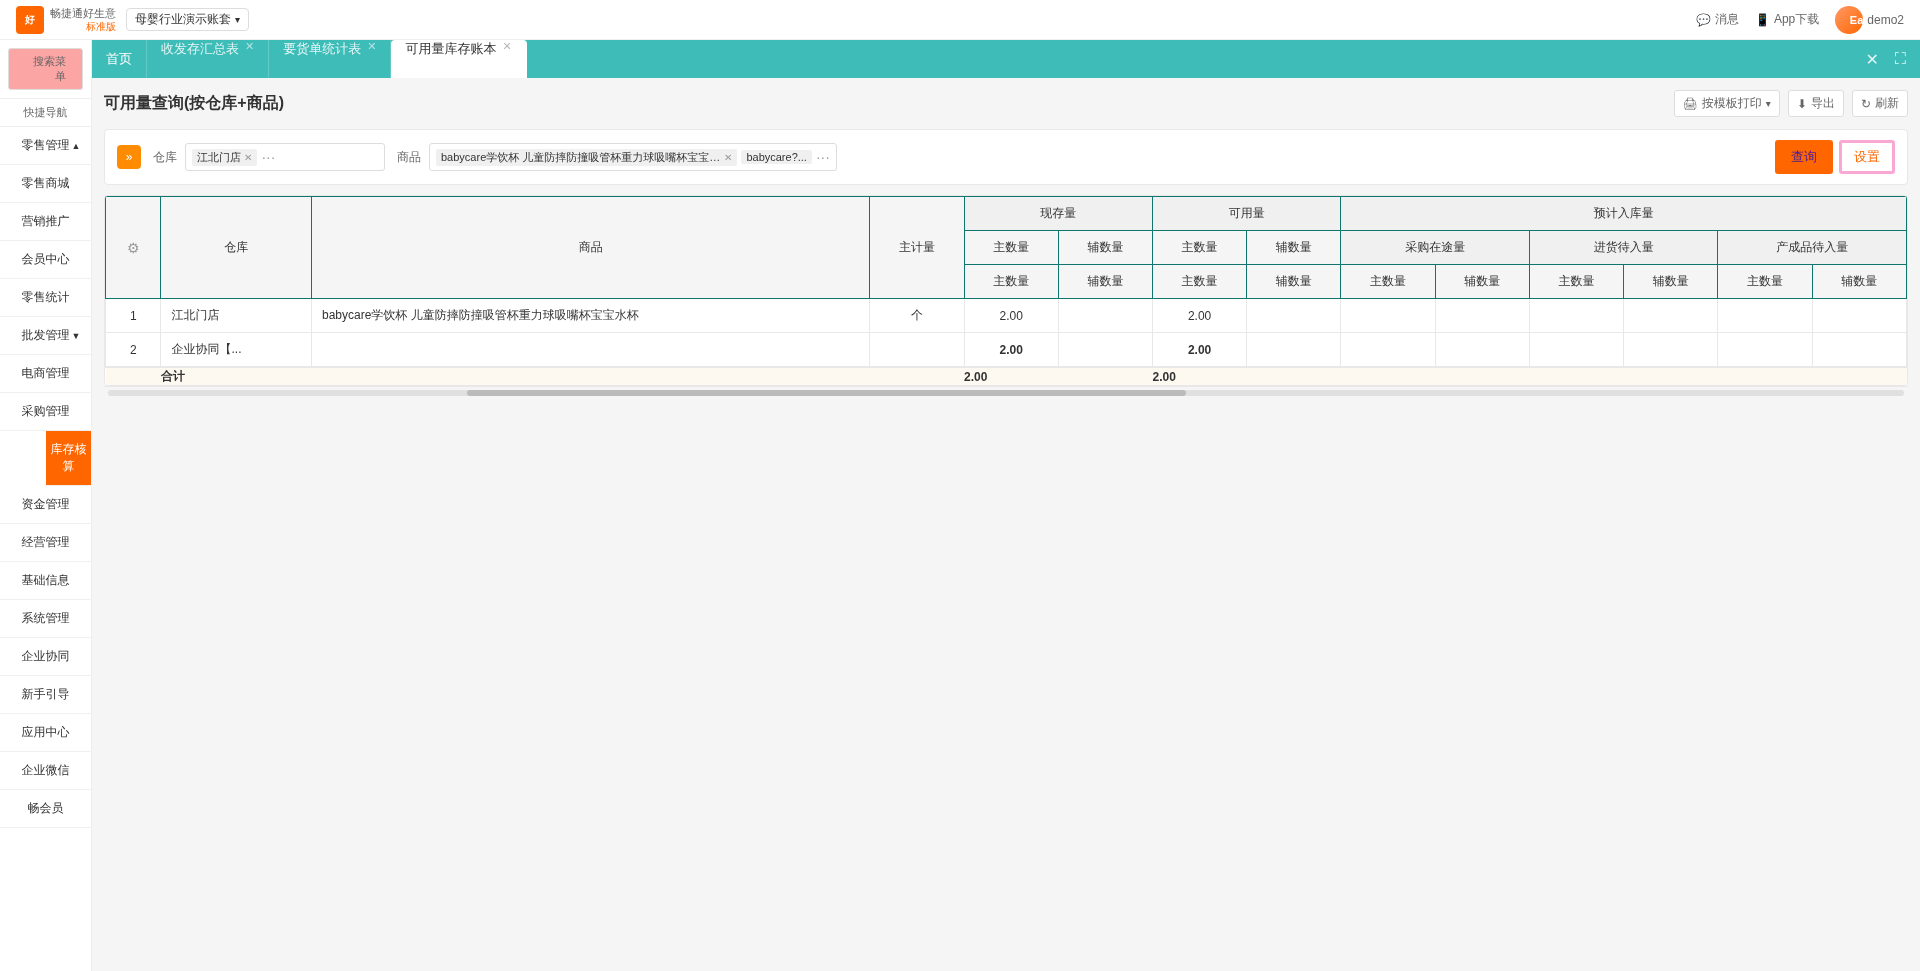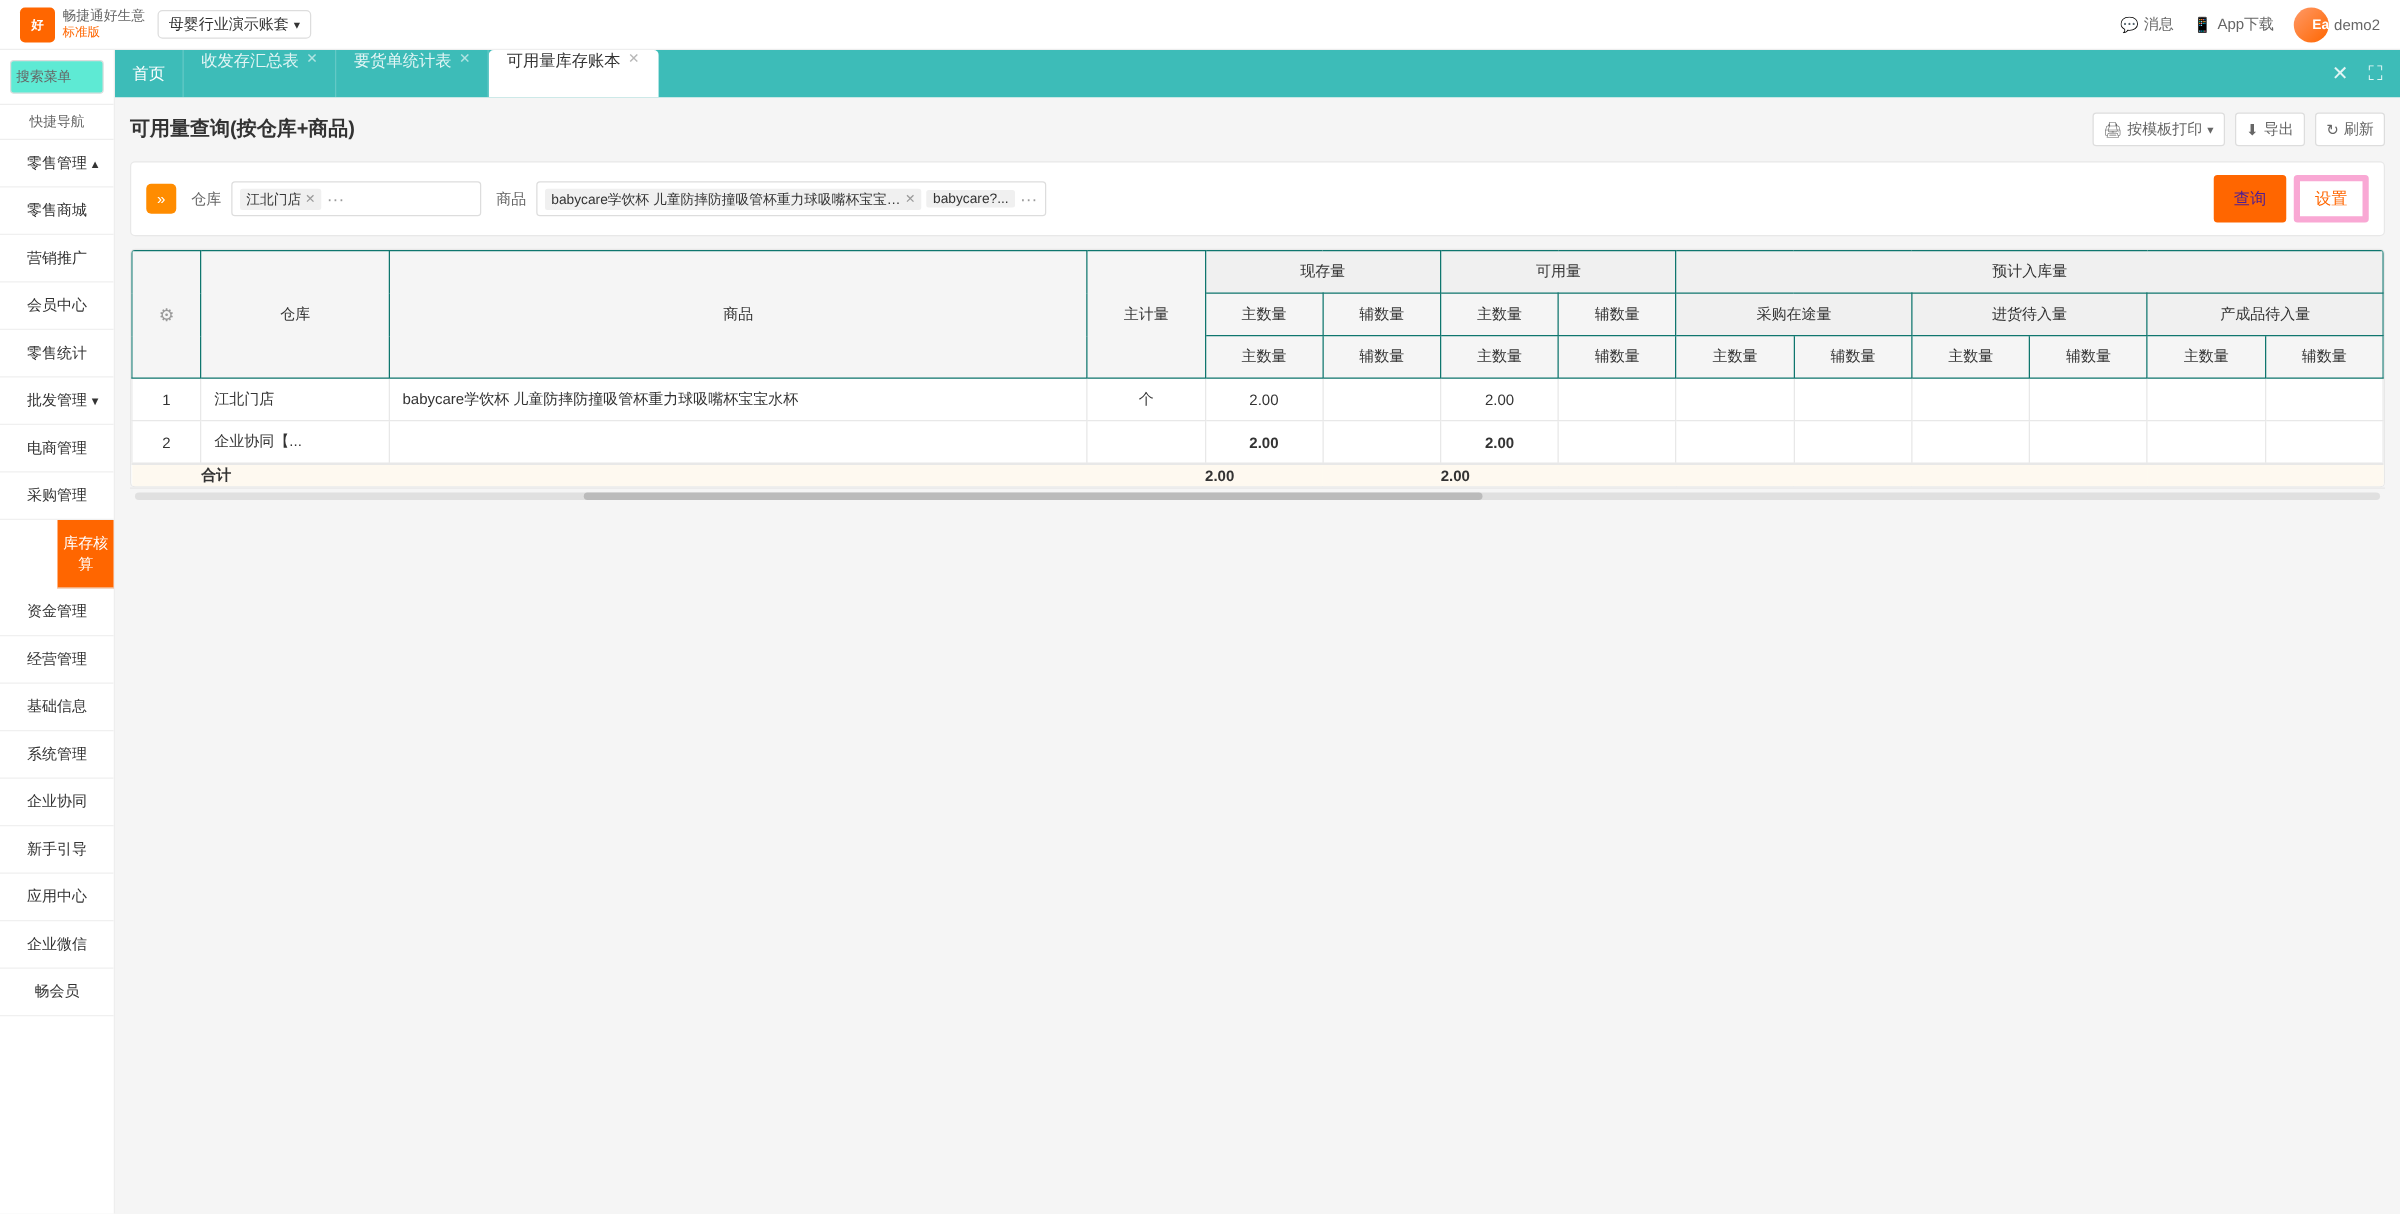--- a/index.html
+++ b/index.html
@@ -95,28 +95,28 @@
       display: flex;
       flex-direction: column;
       overflow-y: auto;
     }
     .sidebar-search {
       padding: 8px;
       border-bottom: 1px solid #eee;
     }
     .sidebar-search-btn {
       width: 100%;
-      padding: 5px 4px;
-      background: #5eead4;
+      padding: 5px 16px;
+      background: #fca5a5;
       border: 1px solid #ddd;
       border-radius: 3px;
       font-size: 11px;
       color: #666;
       cursor: pointer;
-      text-align: left;
+      text-align: right;
     }
     .sidebar-nav-btn {
       padding: 6px 8px;
       font-size: 11px;
       color: #666;
       cursor: pointer;
       text-align: center;
       border-bottom: 1px solid #eee;
     }
     .sidebar-item {
@@ -326,21 +326,21 @@
       color: #4c1d95;
       border: none;
       border-radius: 3px;
       font-size: 13px;
       cursor: pointer;
     }
     .settings-btn {
       padding: 5px 12px;
       background: #fff;
       color: #ff6600;
-      border: 5px solid #f9a8d4;
+      border: 3px solid #f9a8d4;
       border-radius: 3px;
       font-size: 13px;
       cursor: pointer;
     }
 
     
     .table-container {
       background: #fff;
       border: 1px solid #e8e8e8;
       border-radius: 4px;
@@ -414,21 +414,21 @@
   </style>
 </head>
 <body>
 
 <div class="top-bar">
   <div class="top-bar-left">
     <div class="logo-area">
       <div class="logo-icon">好</div>
       <div class="logo-text">
         <div>畅捷通好生意</div>
-        <div style="color:#ff6600; font-size:10px;">标准版</div>
+        <div style="color:#ff6600; font-size:10px;text-align:right;">标准版</div>
       </div>
     </div>
     <div class="top-bar-selector">
       <span>母婴行业演示账套</span>
       <span style="font-size:10px;">▾</span>
     </div>
   </div>
   <div class="top-bar-right">
     <div class="icon-btn">
       <span>💬</span>

